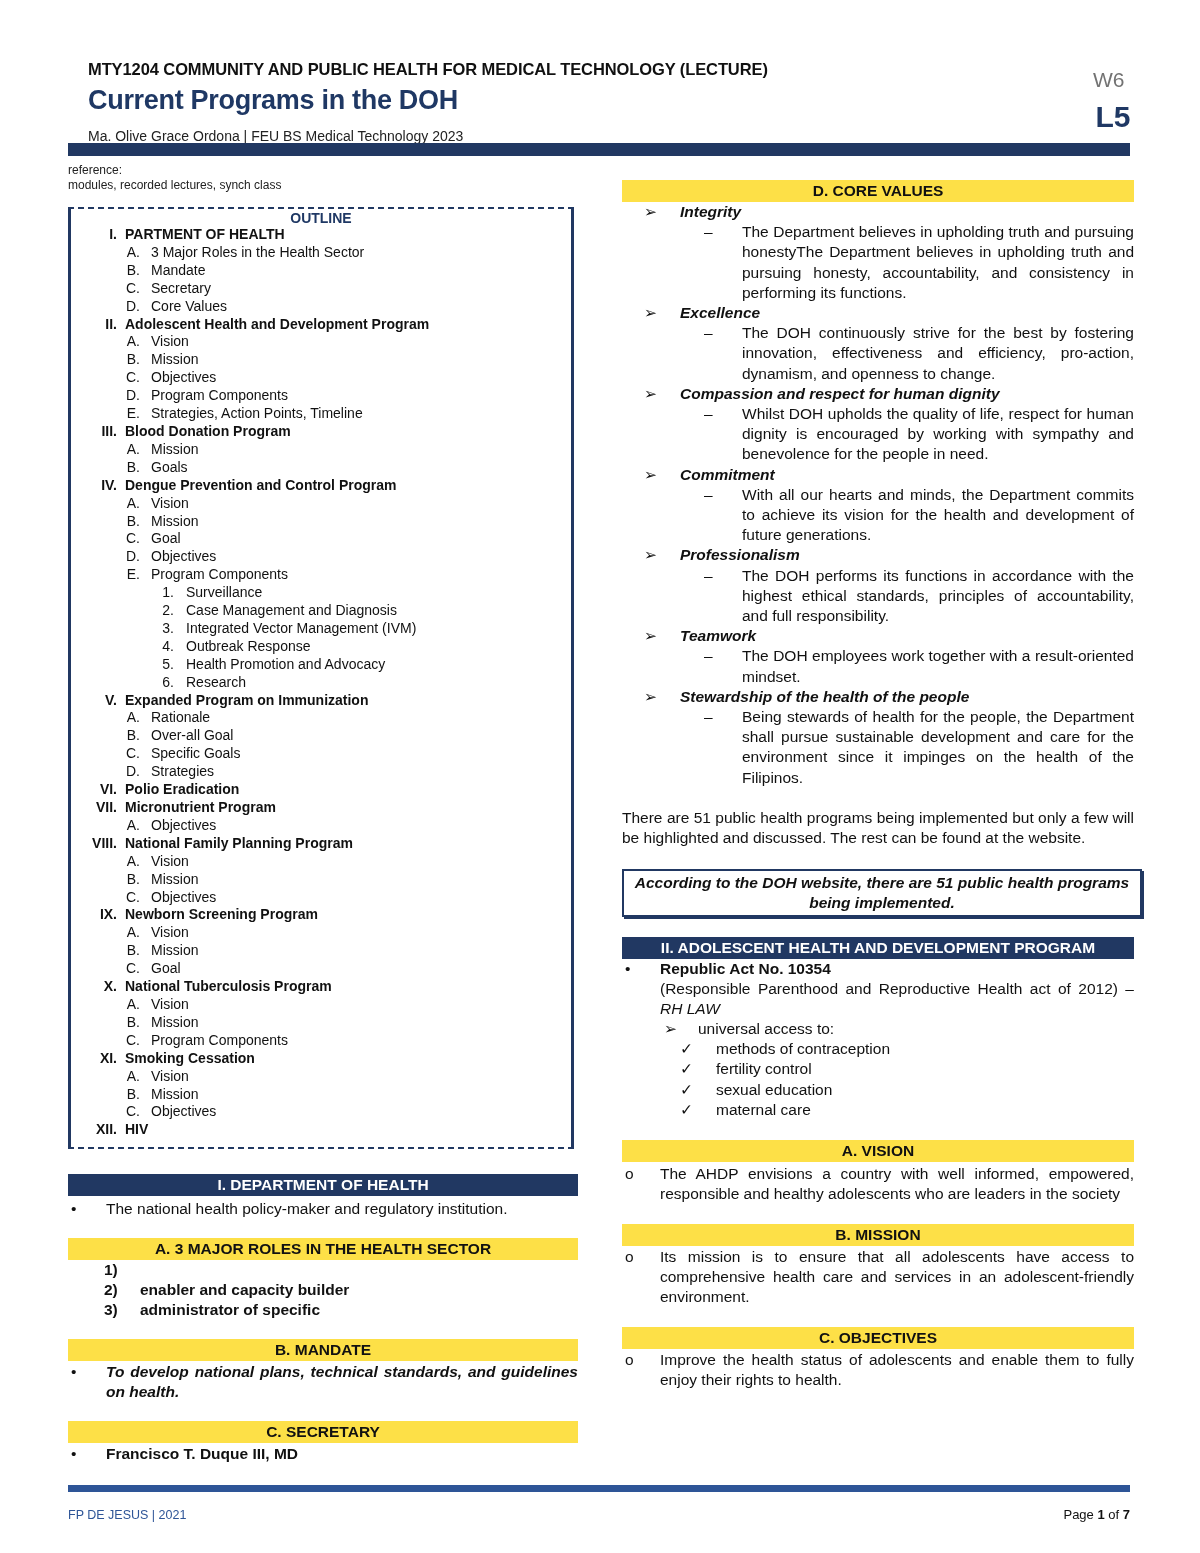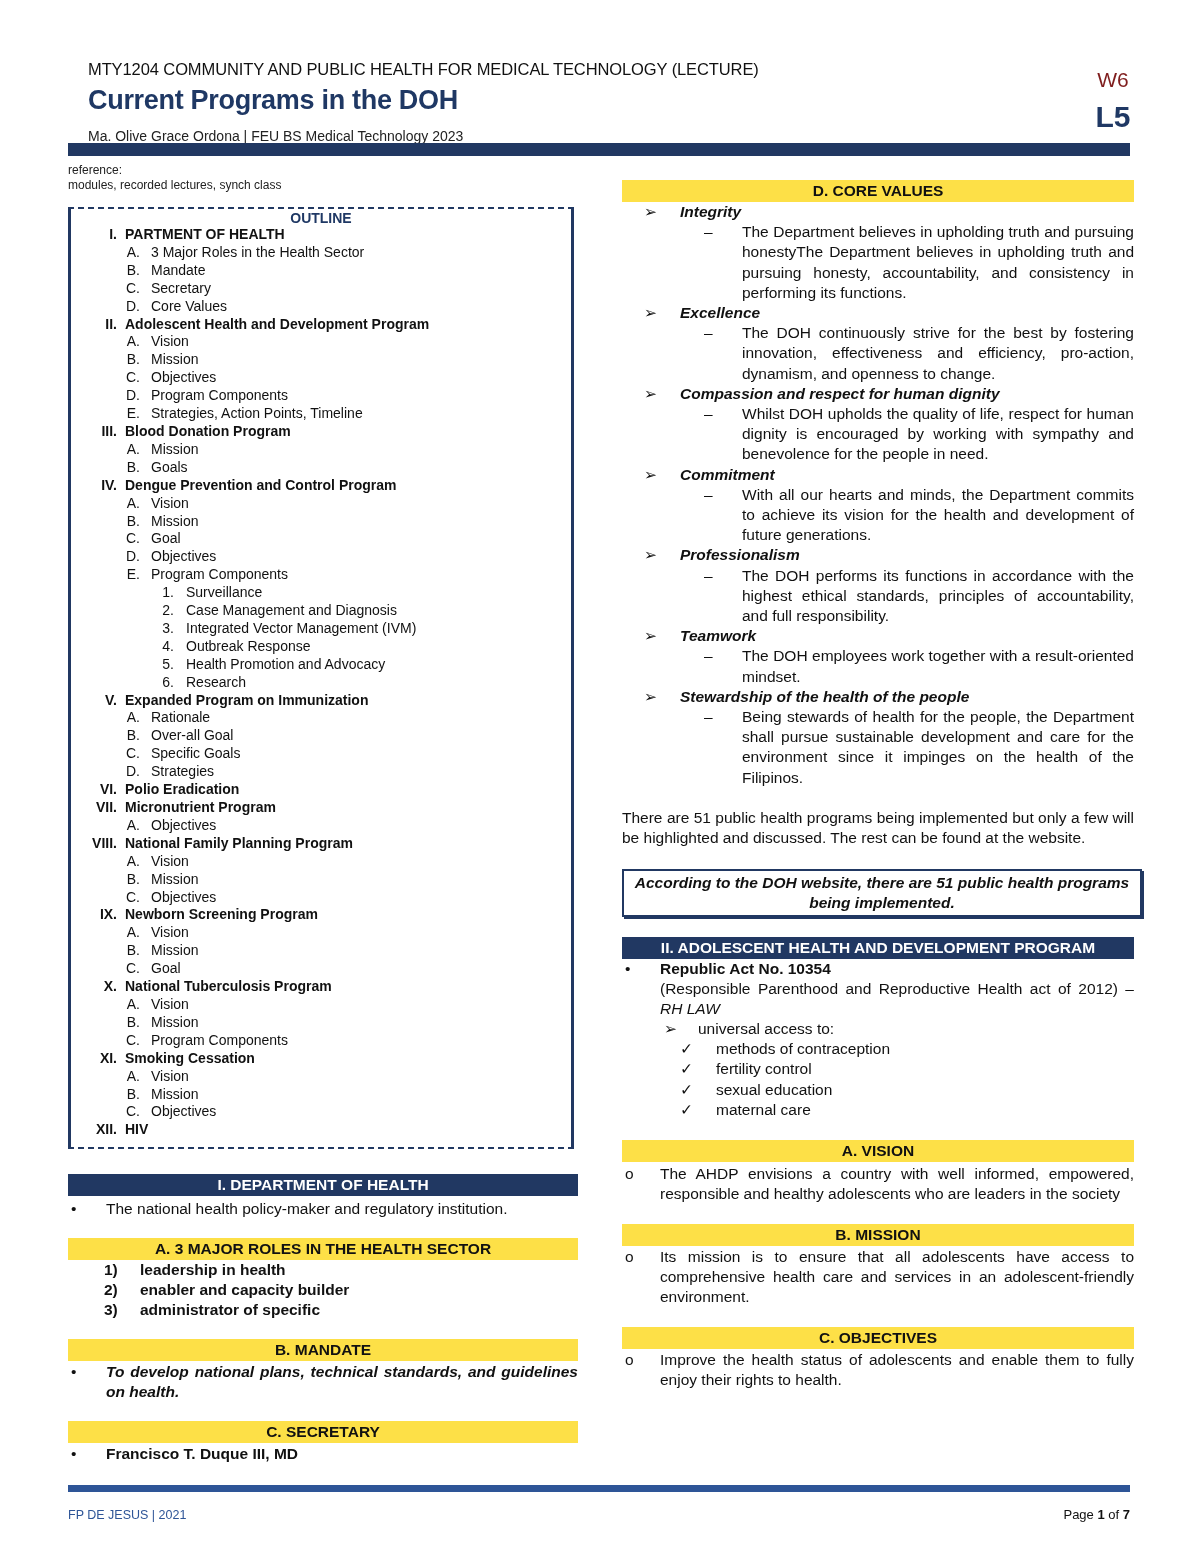--- a/index.html
+++ b/index.html
@@ -1,23 +1,23 @@
 <!DOCTYPE html>
 <html><head>
 <meta charset="utf-8">
 <style>
   * { box-sizing: border-box; margin: 0; padding: 0; }
   html, body { width: 1200px; height: 1553px; background: #ffffff; }
   body { font-family: "Liberation Sans", sans-serif; color: #111; position: relative; overflow: hidden; }
 
   .header { position: absolute; left: 88px; top: 60px; width: 1045px; }
-  .course { font-size: 16.5px; font-weight: normal; color: #111; letter-spacing: -0.1px; }
+  .course { font-size: 16.5px; font-weight: bold; color: #111; letter-spacing: -0.1px; }
   .title { font-size: 27px; font-weight: bold; color: #1f3864; margin-top: 6px; letter-spacing: -0.3px; }
   .author { font-size: 14px; color: #222; margin-top: 12px; }
-  .week { position: absolute; right: 0; top: 8px; font-size: 21px; color: #7f1d1d; text-align: center; width: 40px; }
+  .week { position: absolute; right: 0; top: 8px; font-size: 21px; color: #737373; text-align: left; width: 40px; }
   .lesson { position: absolute; right: 0; top: 40px; font-size: 30px; font-weight: bold; color: #1f3864; text-align: center; width: 40px; }
   .top-bar { position: absolute; left: 68px; top: 143px; width: 1062px; height: 13px; background: #213862; }
 
   .col-left { position: absolute; left: 68px; top: 163px; width: 510px; }
   .col-right { position: absolute; left: 622px; top: 180px; width: 512px; }
 
   .reference { font-size: 12px; color: #222; line-height: 15px; }
 
   .outline-box { margin-top: 14px; border-left: 3px solid #213862; border-right: 3px solid #213862; border-top: 2px dashed #213862; border-bottom: 2px dashed #213862; width: 506px; padding: 1px 0 0 0; height: 942px; }
   .outline-title { text-align: center; color: #1f3864; font-weight: bold; font-size: 14px; line-height: 16px; }
@@ -290,21 +290,20 @@
   <div class="bullet-row" style="margin-top:3px">
     <span class="bullet-mark">•</span>
     <span class="bullet-text">The national health policy-maker and regulatory institution.</span>
   </div>
 
   <div style="height:19px"></div>
   <div class="sec-head-light">A. 3 MAJOR ROLES IN THE HEALTH SECTOR</div>
   <div class="numlist">
     <div class="bullet-row">
       <span class="bullet-mark">1)</span>
-      <span class="bullet-text">leadership in health</span>
     </div>
     <div class="bullet-row">
       <span class="bullet-mark">2)</span>
       <span class="bullet-text">enabler and capacity builder</span>
     </div>
     <div class="bullet-row">
       <span class="bullet-mark">3)</span>
       <span class="bullet-text">administrator of specific</span>
     </div>
   </div>

